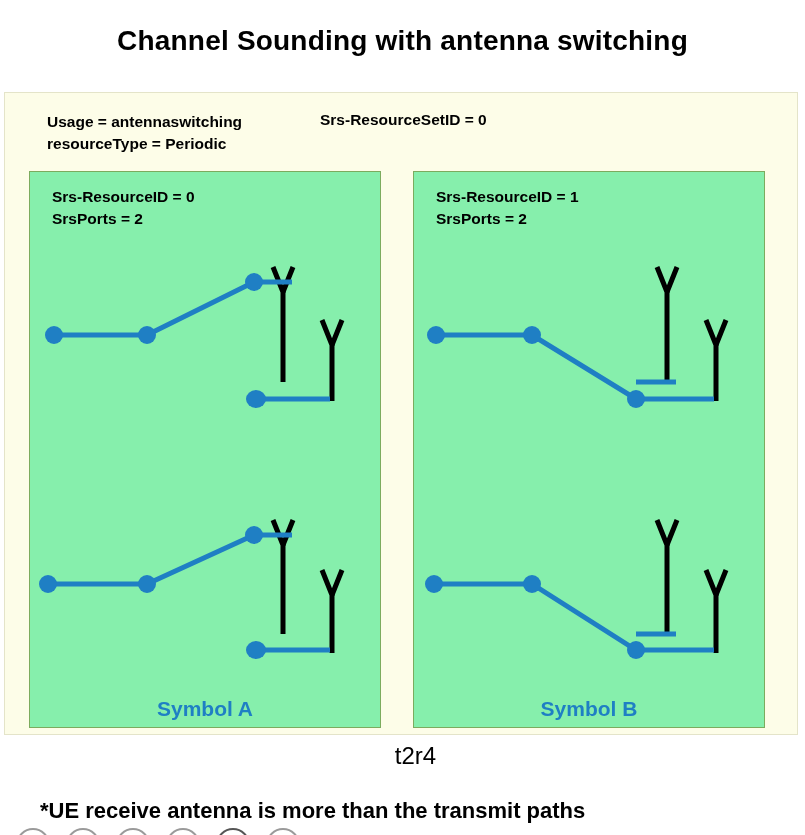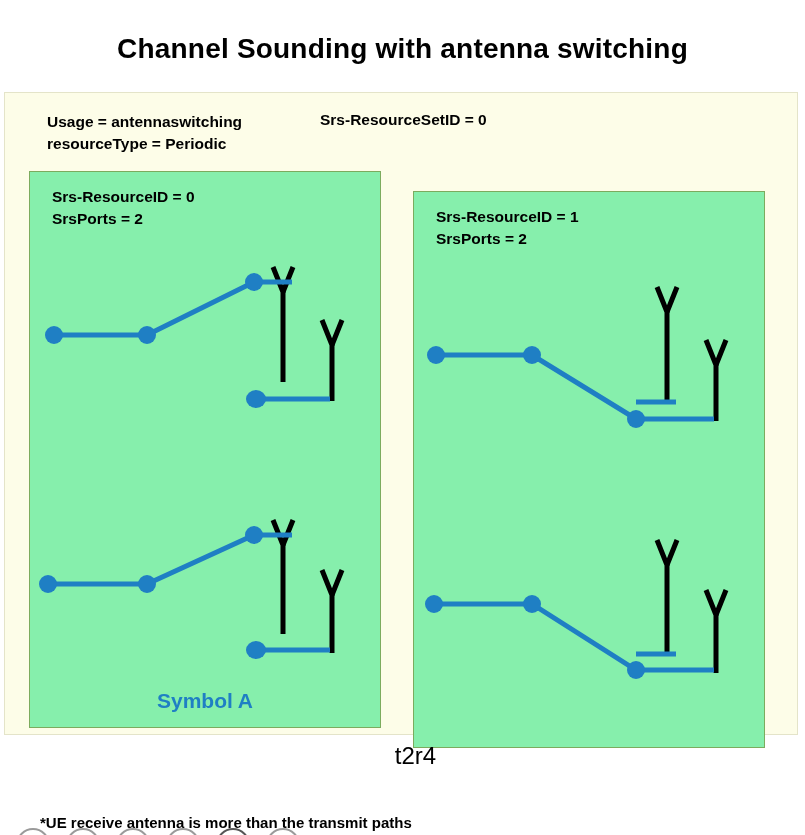--- a/index.html
+++ b/index.html
@@ -12,21 +12,21 @@
     background: #ffffff;
     font-family: "Liberation Sans", sans-serif;
     overflow: hidden;
     position: relative;
   }
   .page-title {
     text-align: center;
     font-size: 28px;
     font-weight: bold;
     color: #000000;
-    padding-top: 33px;
+    padding-top: 25px;
     letter-spacing: 0.2px;
   }
   .main-panel {
     position: absolute;
     left: 4px;
     top: 92px;
     width: 794px;
     height: 643px;
     background: #fdfde8;
     border: 1px solid #e4e4c9;
@@ -53,34 +53,34 @@
   .symbol-box {
     position: absolute;
     top: 78px;
     width: 352px;
     height: 557px;
     background: #86efac;
     border: 1px solid #7cab5e;
     box-sizing: border-box;
   }
   #symbol-box-a { left: 24px; }
-  #symbol-box-b { left: 408px; margin-top: 20px; }
+  #symbol-box-b { left: 408px; }
   .resource-label {
     position: absolute;
     left: 22px;
     top: 14px;
     font-size: 15.5px;
     font-weight: bold;
     color: #000000;
     line-height: 1.45;
     white-space: pre-line;
   }
   .symbol-caption {
     position: absolute;
-    bottom: 14px;
+    bottom: 6px;
     left: 0;
     width: 100%;
     text-align: center;
     font-size: 21px;
     font-weight: bold;
     color: #1f7fc4;
   }
   .box-svg {
     position: absolute;
     left: 0;
@@ -93,24 +93,23 @@
     top: 742px;
     text-align: center;
     font-size: 24px;
     color: #000000;
     padding-left: 13px;
   }
   .footnote {
     position: absolute;
     left: 40px;
     top: 798px;
-    font-size: 15px;
-    font-weight: bold;
-    color: #000000;
-    margin-top: 16px;
+    font-size: 22px;
+    font-weight: bold;
+    color: #000000;
   }
   .dots-row {
     position: absolute;
     left: 16px;
     top: 828px;
     display: flex;
     gap: 16px;
   }
   .dot {
     width: 34px;
@@ -227,20 +226,21 @@
 
       <g stroke="#1f7fc4" stroke-width="5" fill="none">
         <path d="M20 412 L118 412 L222 478 L300 478"></path>
       </g>
       <circle cx="20" cy="412" r="9" fill="#1f7fc4"></circle>
       <circle cx="118" cy="412" r="9" fill="#1f7fc4"></circle>
       <circle cx="222" cy="478" r="9" fill="#1f7fc4"></circle>
     </svg>
     <div class="resource-label">Srs-ResourceID = 1
 SrsPorts = 2</div>
+    <div class="symbol-caption">Symbol B</div>
   </div>
 
 </div>
 
 <div class="t2r4-label">t2r4</div>
 <div class="footnote">*UE receive antenna is more than the transmit paths</div>
 
 <div class="dots-row">
   <div class="dot"></div>
   <div class="dot"></div>

